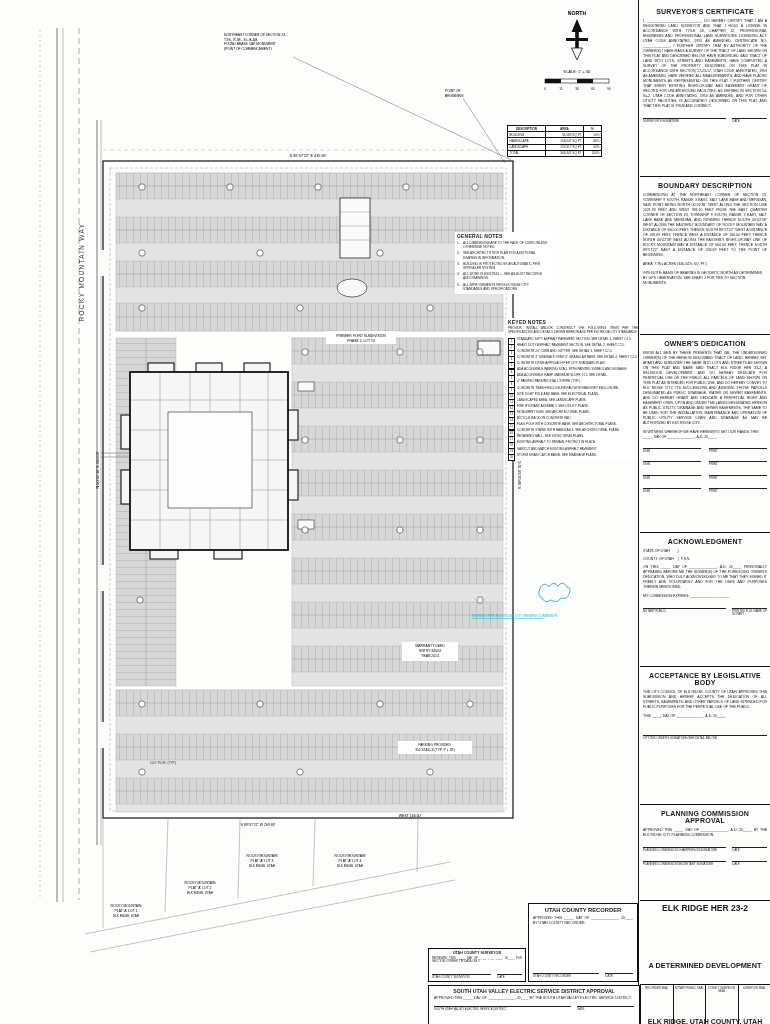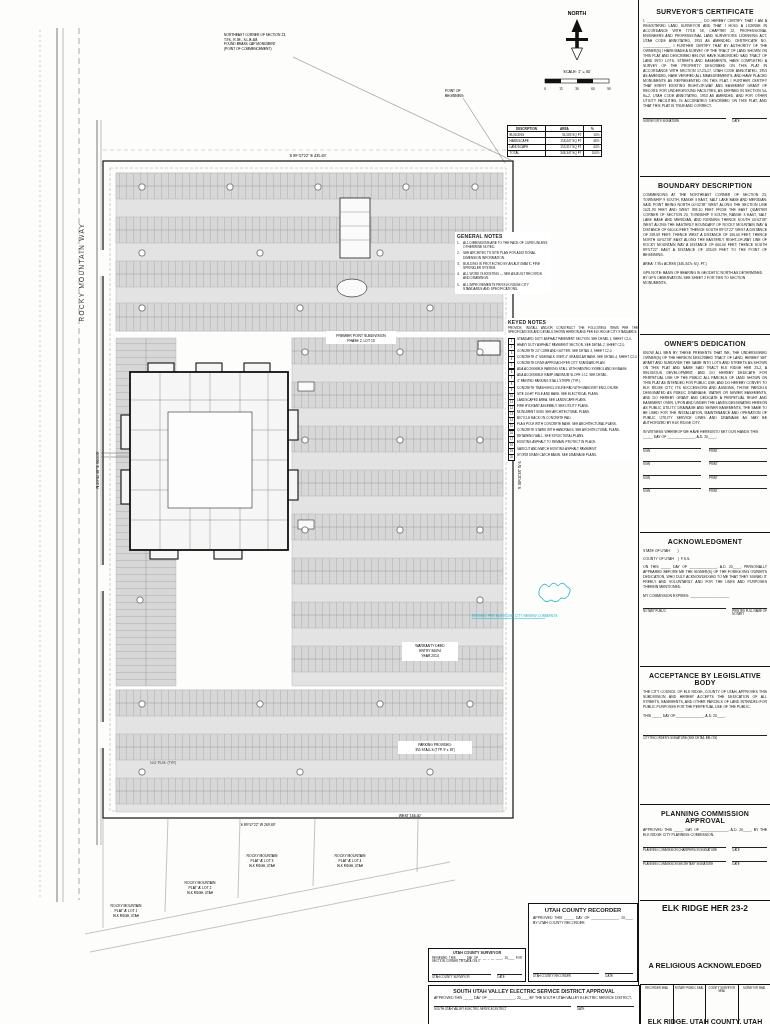--- a/index.html
+++ b/index.html
@@ -447,21 +447,21 @@
     </div>
     <div class="sr">
       <div class="a sigline">PLANNING COMMISSION SECRETARY SIGNATURE</div>
       <div class="b sigline">DATE</div>
     </div>
   </div>
   <div class="hdiv" style="top:900px"></div>
 
   <div class="tblock">
     <div class="l1">ELK RIDGE HER 23-2</div>
-    <div class="l2">A RELIGIOUS ACKNOWLEDGED</div>
+    <div class="l2">A DETERMINED DEVELOPMENT</div>
     <div class="l3">ELK RIDGE, UTAH COUNTY, UTAH</div>
   </div>
   <div class="hdiv" style="top:984px"></div>
 
   <div class="seals">
     <div class="seal">RECORDER SEAL</div>
     <div class="seal">NOTARY PUBLIC SEAL</div>
     <div class="seal">COUNTY SURVEYOR SEAL</div>
     <div class="seal">SURVEYOR SEAL</div>
   </div>

